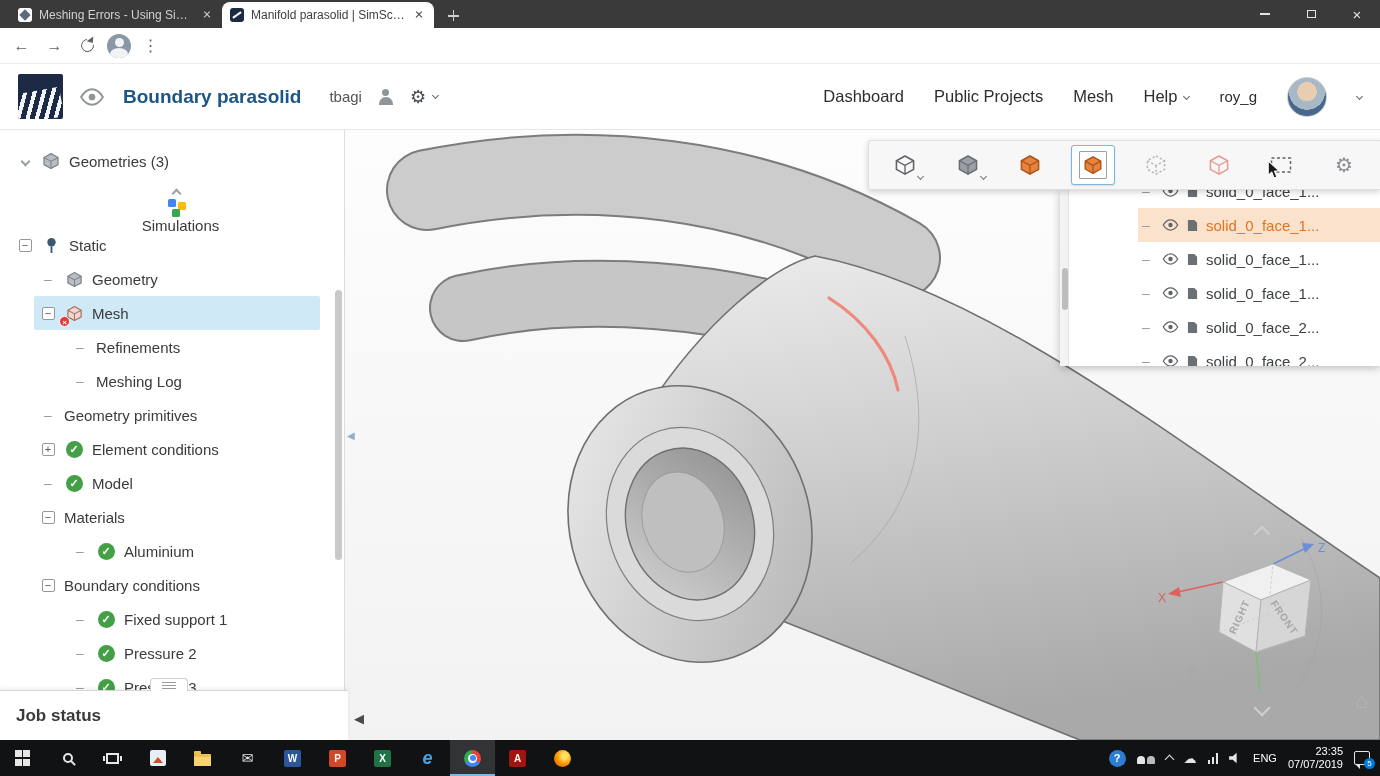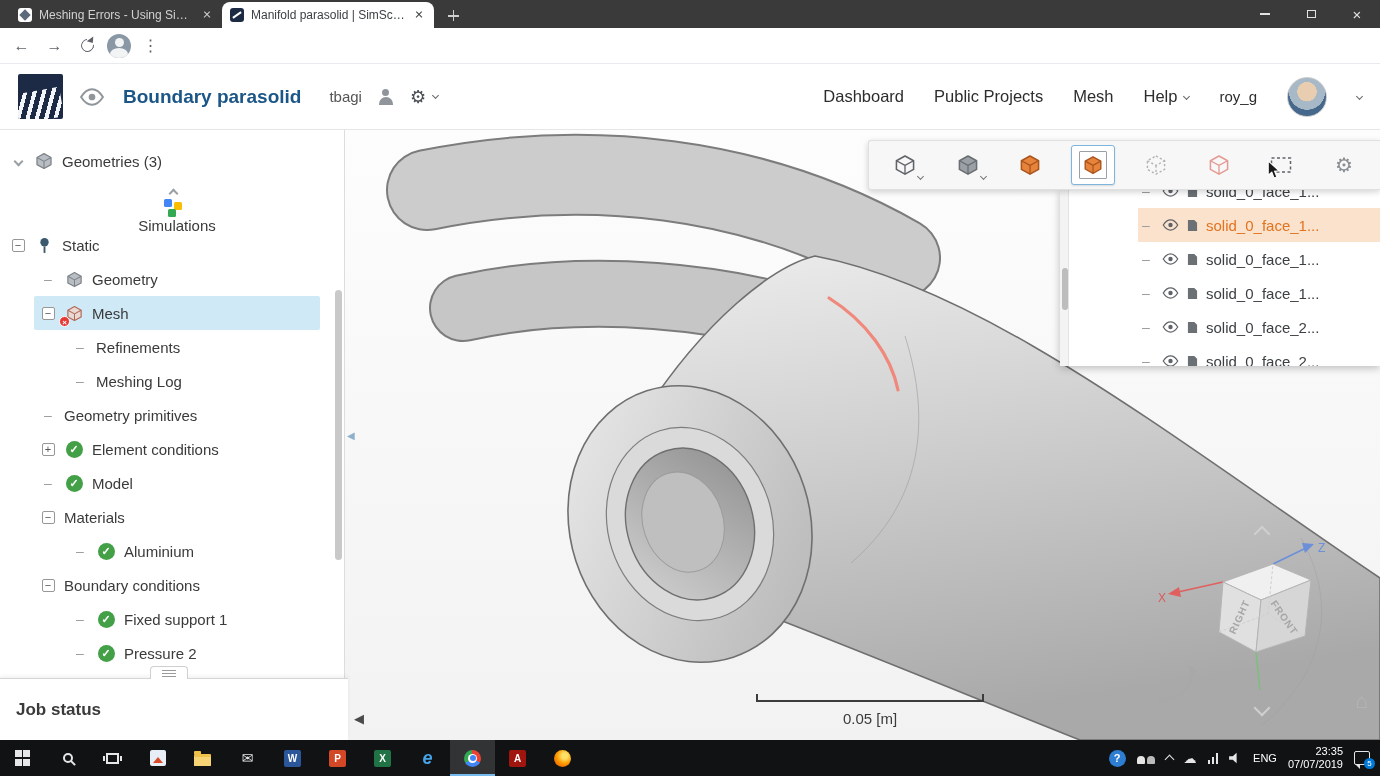--- a/index.html
+++ b/index.html
@@ -79,21 +79,21 @@
   .uname { font-size:15px; }
   .uavatar { width:40px; height:40px; border-radius:50%; border:1px solid #ccc;
              background:radial-gradient(circle at 50% 36%, #e9cdb0 0 31%, #a7b8c6 32% 58%, #46688c 59%); }
 
   
   .main { position:absolute; top:130px; left:0; right:0; bottom:36px; }
 
   .sidebar { position:absolute; top:0; left:0; width:345px; bottom:0; background:#fff; border-right:1px solid #ddd; }
   .tree { position:absolute; inset:0 0 50px 0; overflow:hidden; padding-top:14px; }
   .trow { height:34px; display:flex; align-items:center; font-size:15px; color:#3a3a3a; }
-  .pl10 { padding-left:10px; } .pl40 { padding-left:40px; } .pl72 { padding-left:72px; }
+  .pl10 { padding-left:17px; } .pl40 { padding-left:40px; } .pl72 { padding-left:72px; }
   .mt12 { margin-top:12px;flex-direction:column; } .mt4 { margin-top:4px; }
   .trow.sel { background:#cfe9f7; margin-left:34px; margin-right:24px; padding-left:6px; border-radius:2px; }
   .exp { width:16px; margin-right:8px; flex:none; display:flex; align-items:center; justify-content:center; }
   .boxexp { width:13px; height:13px; border:1px solid #979797; border-radius:2px; background:#fff;
             font-size:11px; line-height:10px; color:#555; text-align:center; display:block; }
   .dash { color:#9e9e9e; font-size:14px; }
   .ticon { width:20px; height:20px; margin-right:8px; flex:none; position:relative;
            display:flex; align-items:center; justify-content:center; }
   .chk { width:17px; height:17px; border-radius:50%; background:#43a047; color:#fff; font-size:11px;
          font-weight:700; display:flex; align-items:center; justify-content:center; }
@@ -101,21 +101,21 @@
                background:#e53935; color:#fff; font-size:8px; line-height:11px; text-align:center; font-weight:700;
                border:1px solid #fff; }
   .c-geo { color:#7d8288; --cf:#b9bec4; }
   .c-mesh { color:#b06a5a; --cf:#ead9d3; }
   .simico span { position:absolute; width:8px; height:8px; border-radius:1.5px; }
   .sim1 { left:1px; top:2px; background:#4285f4; }
   .sim2 { right:1px; top:5px; background:#fbbc04; }
   .sim3 { left:5px; bottom:0; background:#34a853; }
   .sb-scroll { position:absolute; right:2px; top:160px; width:7px; height:270px; background:#c9c9c9; border-radius:4px; }
 
-  .jobbar { position:absolute; left:0; bottom:0; width:348px; height:62px; background:#fff;
+  .jobbar { position:absolute; left:0; bottom:0; width:348px; height:50px; background:#fff;
             border-top:1px solid #d6d6d6; box-shadow:0 -2px 4px rgba(0,0,0,.06);
             display:flex; align-items:center; padding-left:16px; z-index:6; }
   .jobtitle { font-size:17px; font-weight:700; color:#3a3a3a; }
   .jobhandle { position:absolute; left:150px; top:-13px; width:38px; height:13px; background:#fff;
                border:1px solid #cfcfcf; border-bottom:none; border-radius:4px 4px 0 0;
                display:flex; align-items:center; justify-content:center; }
   .burger { width:14px; height:1px; background:#9a9a9a; box-shadow:0 3px 0 #9a9a9a, 0 -3px 0 #9a9a9a; display:block; }
   .collapse-mid { position:absolute; left:347px; top:300px; font-size:10px; color:#8fb0cc; z-index:7; }
   .collapse-bot { position:absolute; left:354px; bottom:14px; font-size:13px; color:#4a4a4a; z-index:7; }
 
@@ -614,24 +614,20 @@
             <span class="ficon">
                 <svg width="11" height="13" viewBox="0 0 12 14">
                   <path d="M1 1 h7 l3 3 v9 h-10 z" fill="#6b7075"></path>
                 </svg>
               </span>
             <span class="flabel">solid_0_face_2...</span>
           </div>
         </div>
       </div>
 
-      <div class="scalebar">
-        <div class="sline"></div>
-        <div class="slabel">0.05 [m]</div>
-      </div>
 
       <div class="orient">
         <i class="ochv o-up"></i>
         <i class="ochv o-down"></i>
         <span class="o-home">⌂</span>
         <svg class="o-rot" width="44" height="44" viewBox="0 0 40 40">
           <path d="M 33 6 A 27 27 0 0 1 6 33" stroke="#a8a8a8" stroke-width="2" fill="none"></path>
           <polygon points="30,1 38,6 31,11" fill="#a8a8a8"></polygon>
           <polygon points="1,30 11,31 6,39" fill="#a8a8a8"></polygon>
         </svg>

